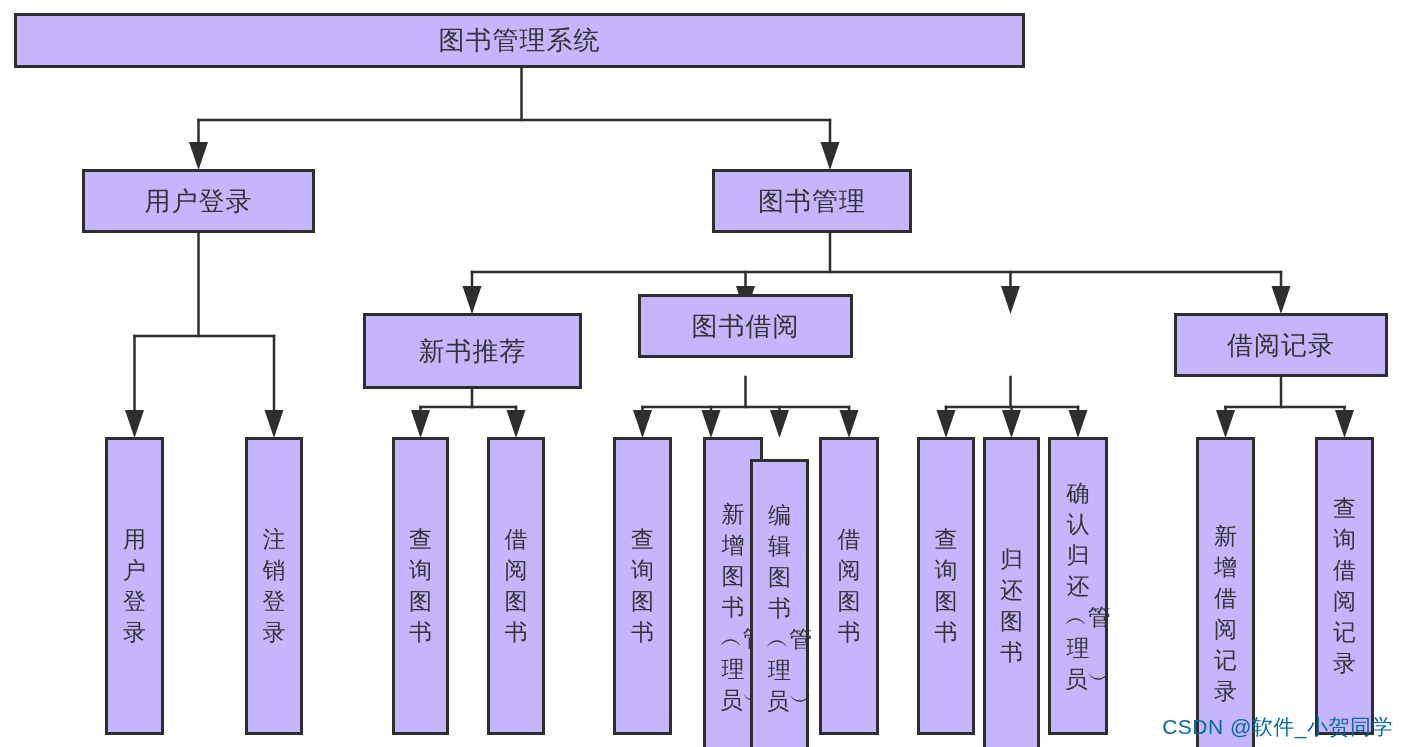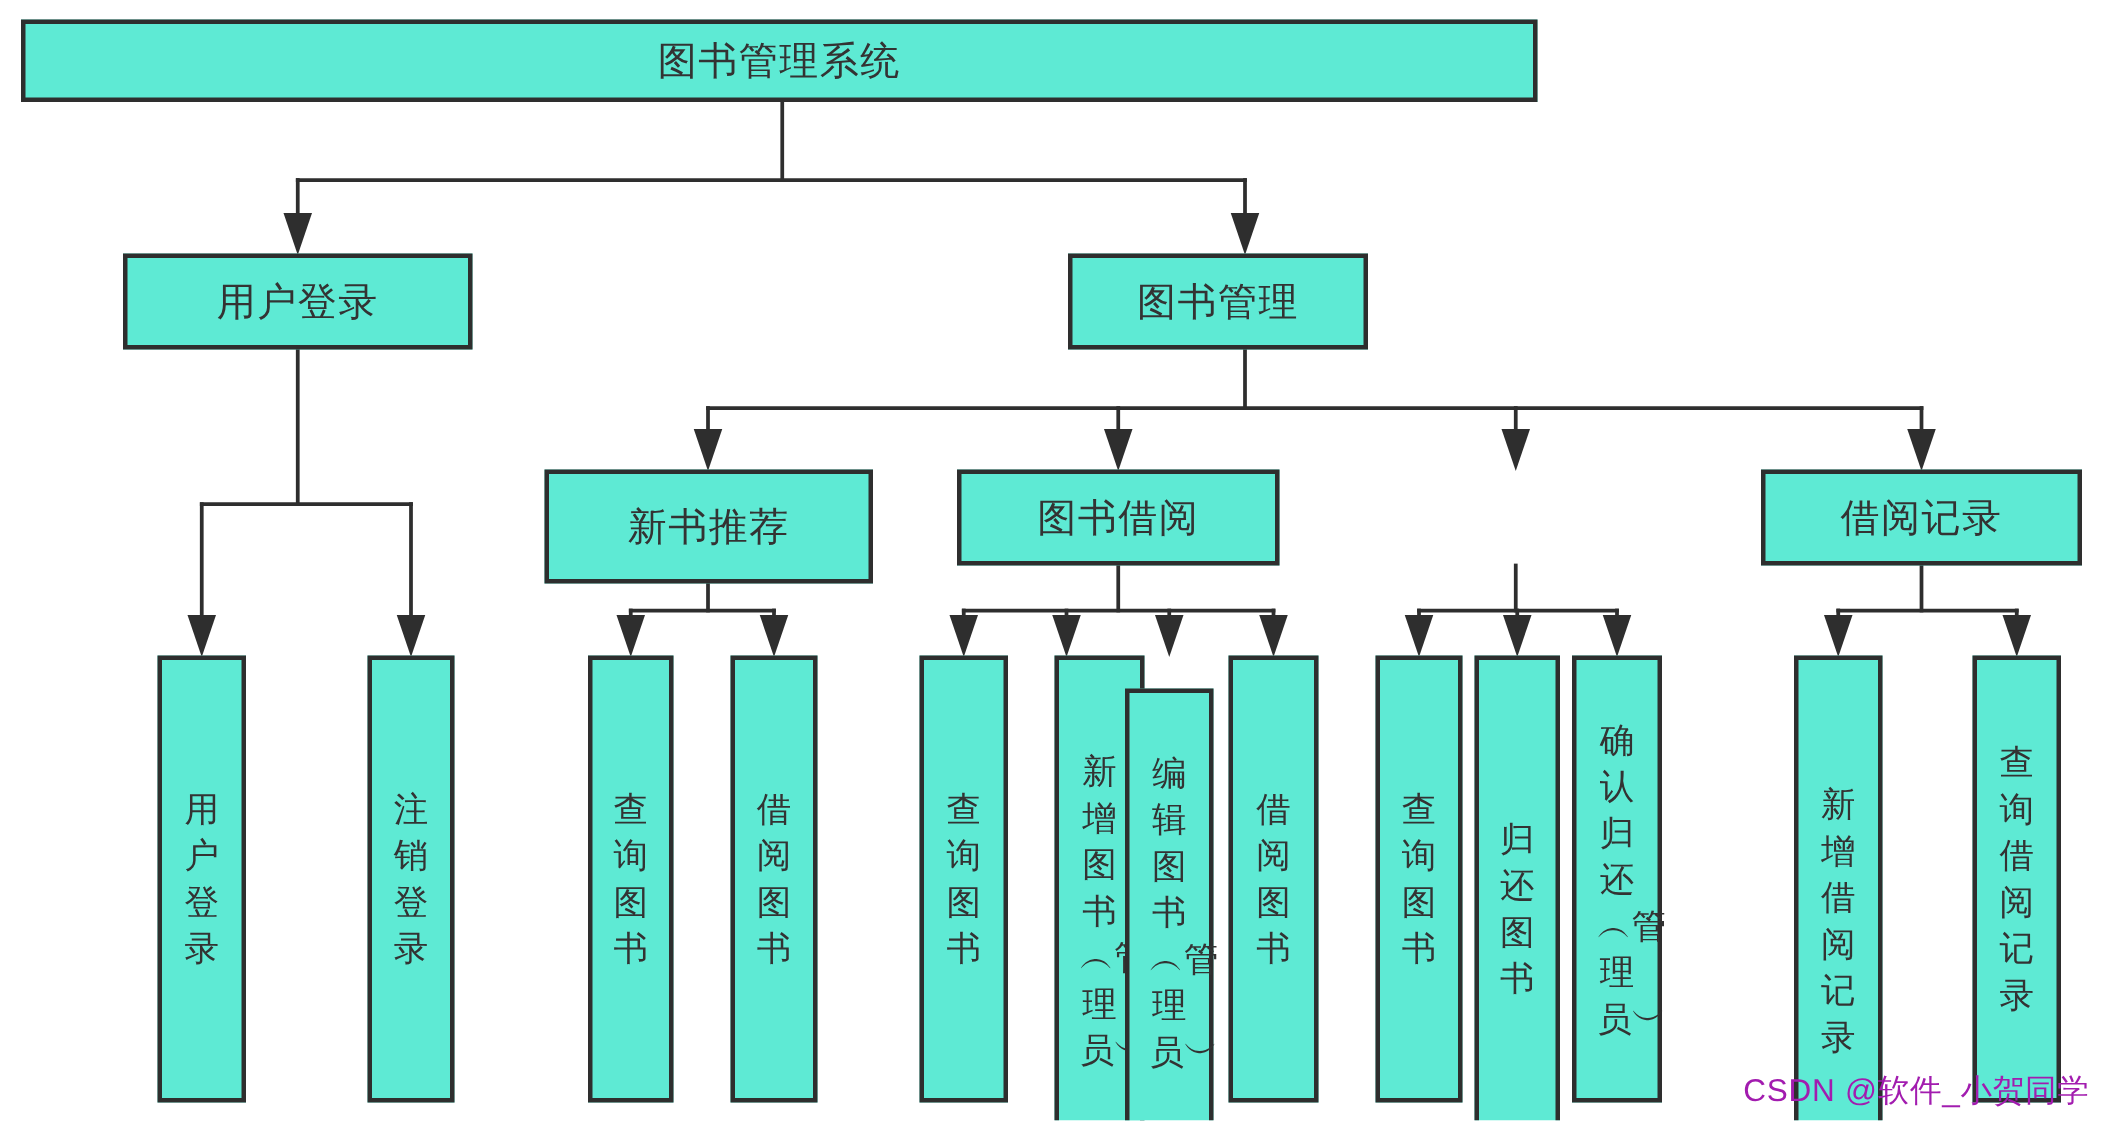--- a/index.html
+++ b/index.html
@@ -19,21 +19,21 @@
   #connectors {
     position: absolute;
     left: 0; top: 0;
     width: 1405px; height: 747px;
   }
   #connectors line { stroke: var(--line); stroke-width: 2.5; stroke-linecap: square; }
   #connectors polygon { fill: var(--line); }
   .box {
     position: absolute;
     box-sizing: border-box;
-    background: #5eead4;
+    background: #c4b5fd;
     border: 3px solid var(--line);
     display: flex;
     align-items: center;
     justify-content: center;
   }
   .hbox .lbl {
     font-size: 26px;
     letter-spacing: 1px;
     white-space: nowrap;
   }
@@ -121,21 +121,21 @@
   <div class="box hbox" style="left:82px;top:169px;width:233px;height:64px">
     <span class="lbl">用户登录</span>
   </div>
   <div class="box hbox" style="left:712px;top:169px;width:200px;height:64px">
     <span class="lbl">图书管理</span>
   </div>
 
   <div class="box hbox" style="left:363px;top:313px;width:219px;height:76px">
     <span class="lbl">新书推荐</span>
   </div>
-  <div class="box hbox" style="left:638px;top:313px;width:215px;height:64px">
+  <div class="box hbox" style="left:638px;top:294px;width:215px;height:64px">
     <span class="lbl">图书借阅</span>
   </div>
   <div class="box hbox" style="left:1174px;top:313px;width:214px;height:64px">
     <span class="lbl">借阅记录</span>
   </div>
 
   <div class="box vbox" style="left:105px;top:437px;width:59px;height:298px">
     <span class="lbl">用户登录</span>
   </div>
   <div class="box vbox" style="left:245px;top:437px;width:58px;height:298px">
@@ -172,15 +172,15 @@
     <span class="lbl">确认归还︵管理员︶</span>
   </div>
 
   <div class="box vbox" style="left:1196px;top:437px;width:59px;height:354px">
     <span class="lbl">新增借阅记录</span>
   </div>
   <div class="box vbox" style="left:1315px;top:437px;width:59px;height:298px">
     <span class="lbl">查询借阅记录</span>
   </div>
 
-  <div class="watermark" style="color: #a21caf;">CSDN @软件_小贺同学</div>
+  <div class="watermark" style="color: #0369a1;">CSDN @软件_小贺同学</div>
 
 </div>
 
 </body></html>

